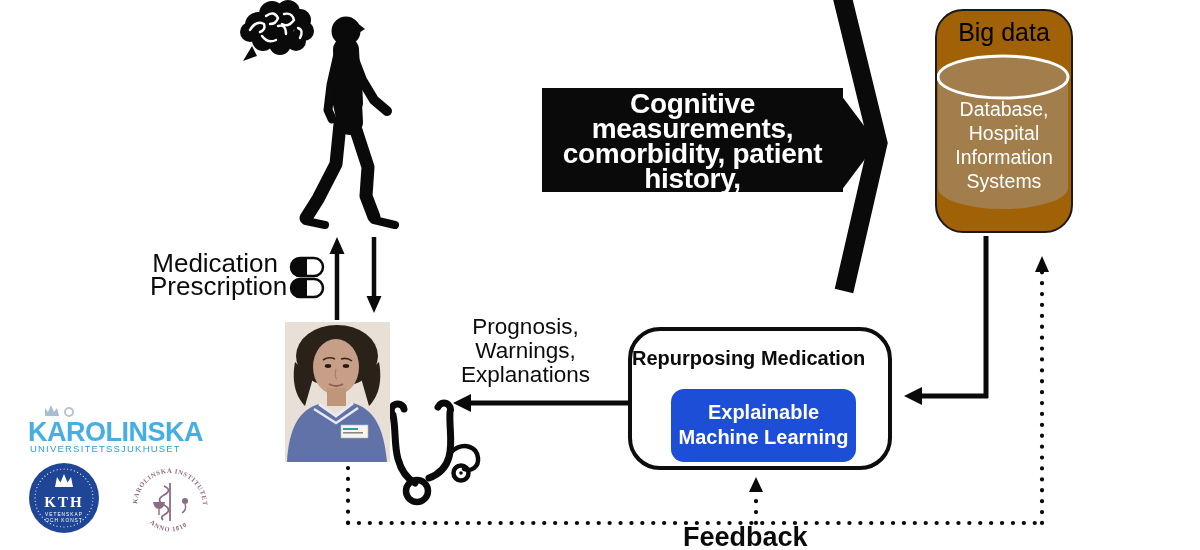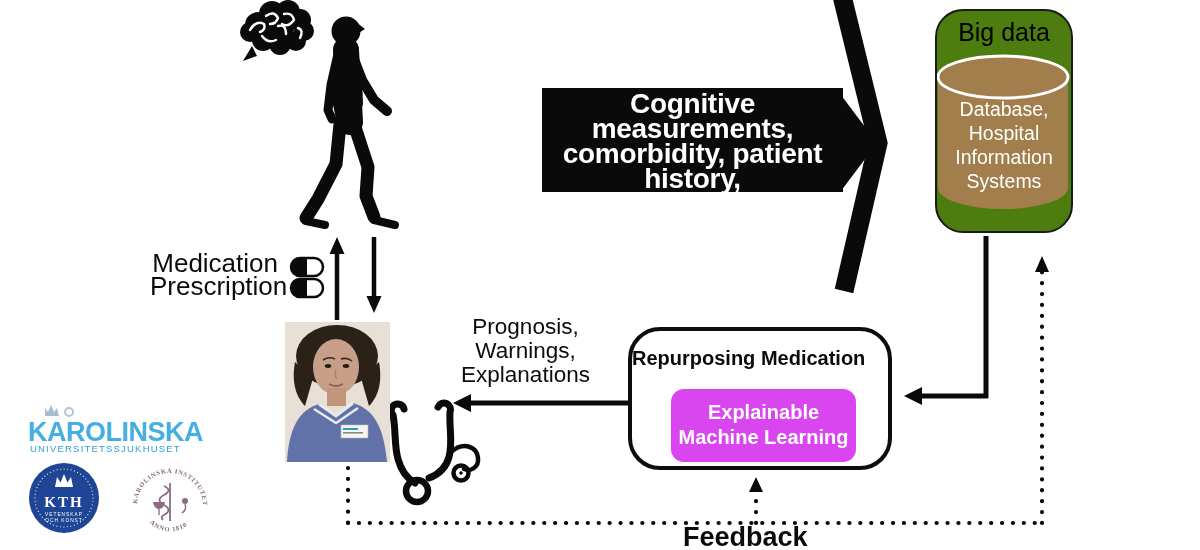--- a/index.html
+++ b/index.html
@@ -5,34 +5,34 @@
   html,body{margin:0;padding:0;background:#fff;}
   #canvas{position:relative;width:1200px;height:550px;background:#ffffff;overflow:hidden;
           font-family:"Liberation Sans", sans-serif;color:#111;}
   .abs{position:absolute;}
   .preline{white-space:pre-line;}
   svg{display:block;}
   
   .arrow-text{left:542px;top:91px;width:301px;height:100px;color:#fff;font-weight:bold;
               font-size:28px;line-height:25px;text-align:center;letter-spacing:-0.3px;}
   
-  .bigdata-box{left:935px;top:9px;width:138px;height:224px;background:#4d7c0f;
+  .bigdata-box{left:935px;top:9px;width:138px;height:224px;background:#a16207;
                border:2.5px solid #1a1a1a;border-radius:28px;box-sizing:border-box;}
   .bigdata-title{left:0;top:7px;width:100%;text-align:center;font-size:25px;color:#000;}
   .cyl-label{left:0;top:86px;width:100%;text-align:center;color:#fff;font-weight:normal;
              font-size:19.5px;line-height:24px;}
   
   .med-label{left:150px;top:252px;width:128px;text-align:right;font-size:26px;line-height:22.5px;color:#0c0c0c;}
   
   .prog-label{left:443px;top:315px;width:165px;text-align:center;font-size:22.5px;line-height:24px;color:#0c0c0c;}
   
   .rep-box{left:628px;top:327px;width:264px;height:143px;background:#fff;border:4px solid #0d0d0d;
            border-radius:32px;box-sizing:border-box;}
   .rep-title{left:0;top:16px;width:100%;font-weight:bold;font-size:20px;color:#0b0b0b;}
-  .ml-box{left:39px;top:58px;width:185px;height:73px;background:#d946ef;border-radius:13px;}
+  .ml-box{left:39px;top:58px;width:185px;height:73px;background:#1d4ed8;border-radius:13px;}
   .ml-label{left:0;top:11px;width:100%;text-align:center;color:#fff;font-weight:bold;
             font-size:20px;line-height:25px;}
   
   .feedback-label{left:683px;top:522px;width:160px;font-weight:bold;font-size:27px;color:#0b0b0b;}
   
   .photo{left:285px;top:322px;width:105px;height:140px;background:#E8DFD6;overflow:hidden;}
   
   .df-logo{left:27px;top:376px;width:220px;font-weight:bold;font-size:26px;letter-spacing:-0.5px;color:#151515;}
   .karolinska-name{left:28px;top:417px;width:230px;font-weight:bold;font-size:27px;letter-spacing:-0.5px;color:#45AFE5;}
   .karolinska-sub{left:30px;top:443px;width:220px;font-weight:normal;font-size:9.5px;letter-spacing:1.2px;color:#2E9FD8;}

